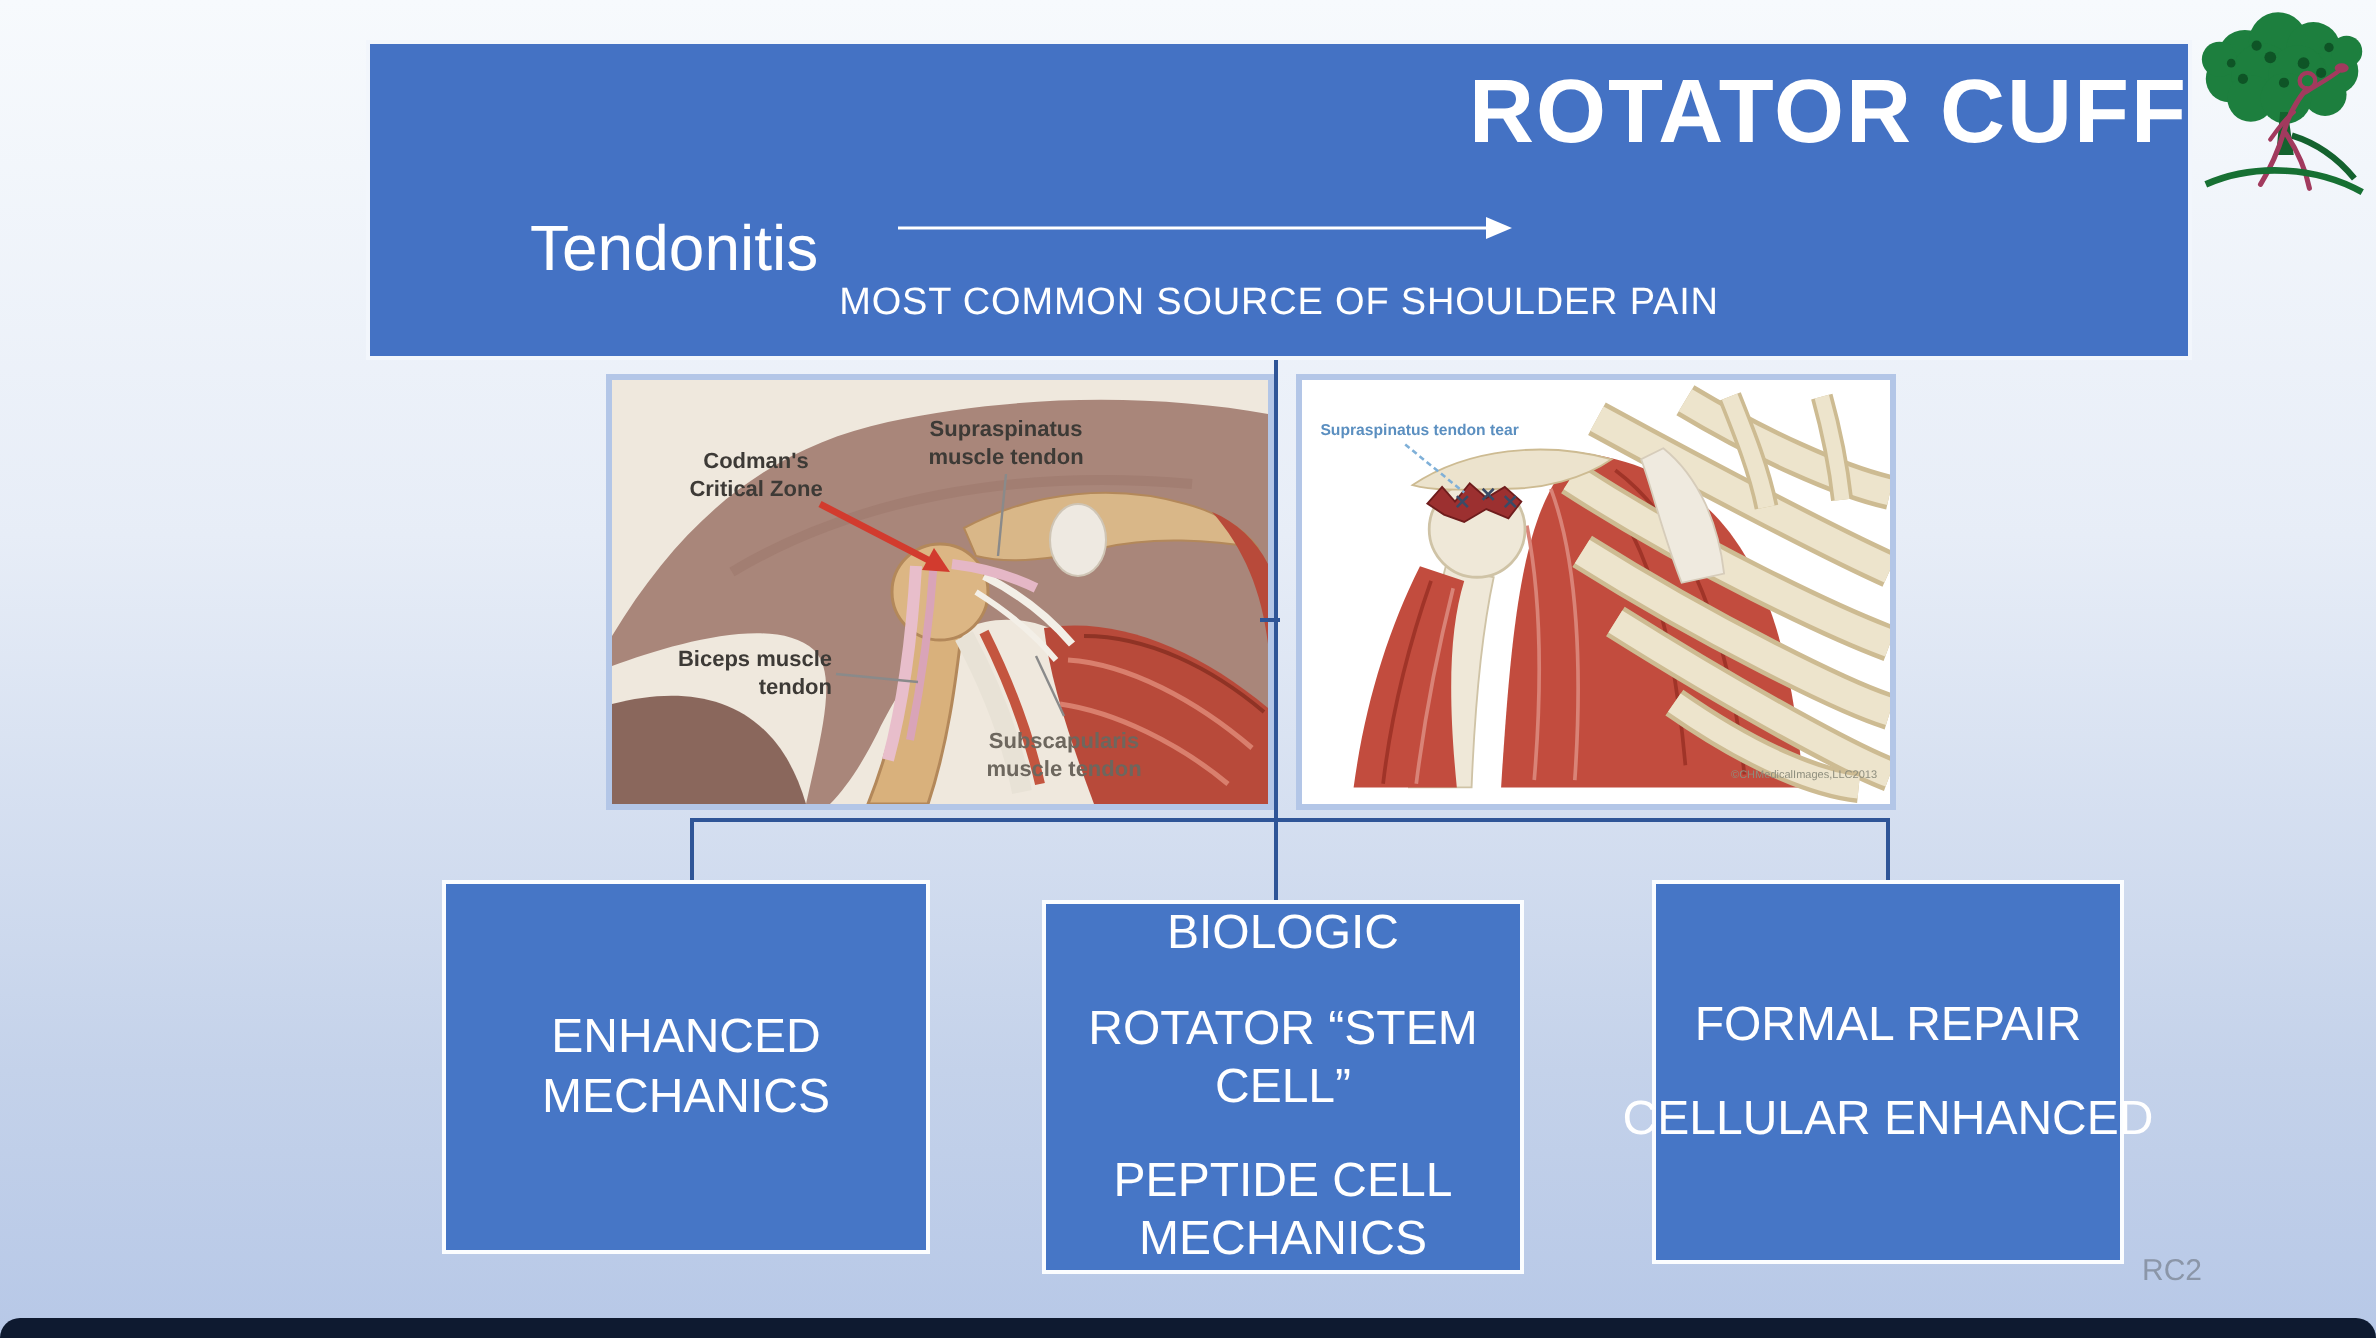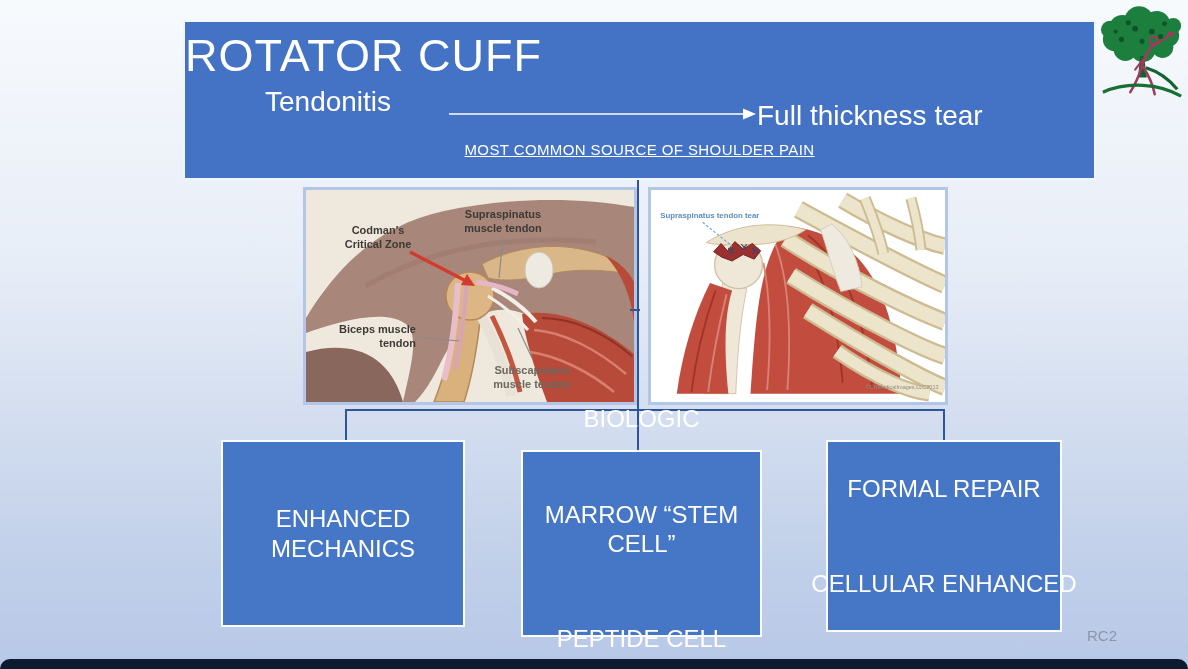--- a/index.html
+++ b/index.html
@@ -4,65 +4,64 @@
 <style>
   html,body{margin:0;padding:0;background:#fff;}
   .slide{
     position:relative;width:1188px;height:669px;overflow:hidden;
     font-family:"Liberation Sans",sans-serif;
     background:linear-gradient(180deg,#f7fafd 0%,#e7edf7 40%,#c4d2ea 80%,#b7c8e7 100%);
   }
   
   .header{position:absolute;left:183px;top:20px;width:913px;height:160px;
     background:#4472c4;border:2px solid #f2f6fc;box-sizing:border-box;color:#fff;}
-  .title{position:absolute;left:0;top:8px;width:100%;text-align:left;
-    font-size:45px;font-weight:400;letter-spacing:1px;}
-  .spec-left{position:absolute;left:80px;top:64px;font-size:28px;}
+  .title{position:absolute;left:0;top:8px;width:100%;text-align:right;
+    font-size:45px;font-weight:700;letter-spacing:1px;}
+  .spec-left{position:absolute;left:80px;top:84px;font-size:32px;}
   .spec-right{position:absolute;left:572px;top:78px;font-size:28px;}
   .spec-arrow{position:absolute;left:260px;top:82px;}
   .subtitle{position:absolute;left:0;top:119px;width:100%;text-align:center;
-    font-size:15px;letter-spacing:.4px;text-decoration:underline;}
+    font-size:19px;letter-spacing:.4px;}
   
   .logo{position:absolute;left:1098px;top:6px;width:88px;height:102px;}
   
   .img-frame{position:absolute;border:3px solid #b3c6e7;box-sizing:border-box;background:#fff;}
   .img-left{left:303px;top:187px;width:334px;height:218px;}
   .img-right{left:648px;top:187px;width:300px;height:218px;}
   .img-frame svg{display:block;width:100%;height:100%;}
   
   .connector{position:absolute;background:#2f5597;}
   
   .tbox{position:absolute;background:#4676c6;border:2px solid #fbfdff;box-sizing:border-box;
     color:#fff;display:flex;flex-direction:column;justify-content:center;align-items:center;
-    text-align:center;font-size:24px;line-height:1.22;padding:6px 8px;gap:48px;}
+    text-align:center;font-size:24px;line-height:1.22;padding:6px 8px;}
   .tbox p{margin:9px 0;}
   .box-1{left:221px;top:440px;width:244px;height:187px;}
   .box-2{left:521px;top:450px;width:241px;height:187px;}
   .box-3{left:826px;top:440px;width:236px;height:192px;}
   .nowrap{white-space:nowrap;}
   
-  .slide-ref{position:absolute;left:1071px;top:627px;font-size:15px;color:#8b96a8;margin-left:16px;}
+  .slide-ref{position:absolute;left:1071px;top:627px;font-size:15px;color:#8b96a8;}
   .bottom-bar{position:absolute;left:0;right:0;bottom:0;height:10px;background:#0e1a30;
     border-radius:10px 10px 0 0;}
   .anat-label{font-family:"Liberation Sans",sans-serif;font-weight:700;fill:#3d3a36;font-size:11px;}
   .anat-label-light{font-family:"Liberation Sans",sans-serif;font-weight:700;fill:#6d675e;font-size:11px;}
 </style>
 </head>
 <body>
 
 <div class="slide">
 
   <div class="header">
     <div class="title">ROTATOR CUFF</div>
     <span class="spec-left">Tendonitis</span>
     <svg class="spec-arrow" width="314" height="20">
       <line x1="4" y1="10" x2="298" y2="10" stroke="#ffffff" stroke-width="1.6"></line>
       <polygon points="298,4.5 311,10 298,15.5" fill="#ffffff"></polygon>
     </svg>
-    <span class="spec-right">Full thickness tear</span>
     <div class="subtitle">MOST COMMON SOURCE OF SHOULDER PAIN</div>
   </div>
 
   <svg class="logo" viewBox="0 0 90 102">
     <g>
       <circle cx="25" cy="22" r="14" fill="#1d7f3e"></circle>
         <circle cx="42" cy="14" r="15" fill="#1d7f3e"></circle>
       <circle cx="60" cy="18" r="14" fill="#1d7f3e"></circle>
         <circle cx="71" cy="29" r="12" fill="#1d7f3e"></circle>
       <circle cx="17" cy="33" r="12" fill="#1d7f3e"></circle>
@@ -204,21 +203,21 @@
   <div class="connector" style="left:345px;top:409px;width:600px;height:2px;"></div>
   <div class="connector" style="left:345px;top:409px;width:2px;height:32px;"></div>
   <div class="connector" style="left:637px;top:409px;width:2px;height:42px;"></div>
   <div class="connector" style="left:943px;top:409px;width:2px;height:32px;"></div>
 
   <div class="tbox box-1">
     <p>ENHANCED MECHANICS</p>
   </div>
   <div class="tbox box-2">
     <p>BIOLOGIC</p>
-    <p>MARROW “STEM CELL”</p>
+    <p>ROTATOR “STEM CELL”</p>
     <p>PEPTIDE CELL MECHANICS</p>
   </div>
   <div class="tbox box-3">
     <p>FORMAL REPAIR</p>
     <p class="nowrap">CELLULAR ENHANCED</p>
   </div>
 
   <div class="slide-ref">RC2</div>
   <div class="bottom-bar"></div>
 

